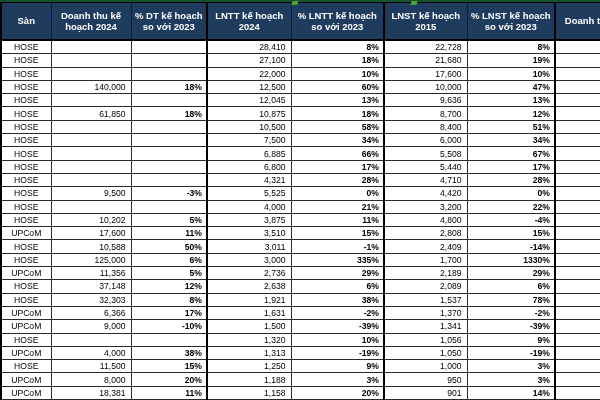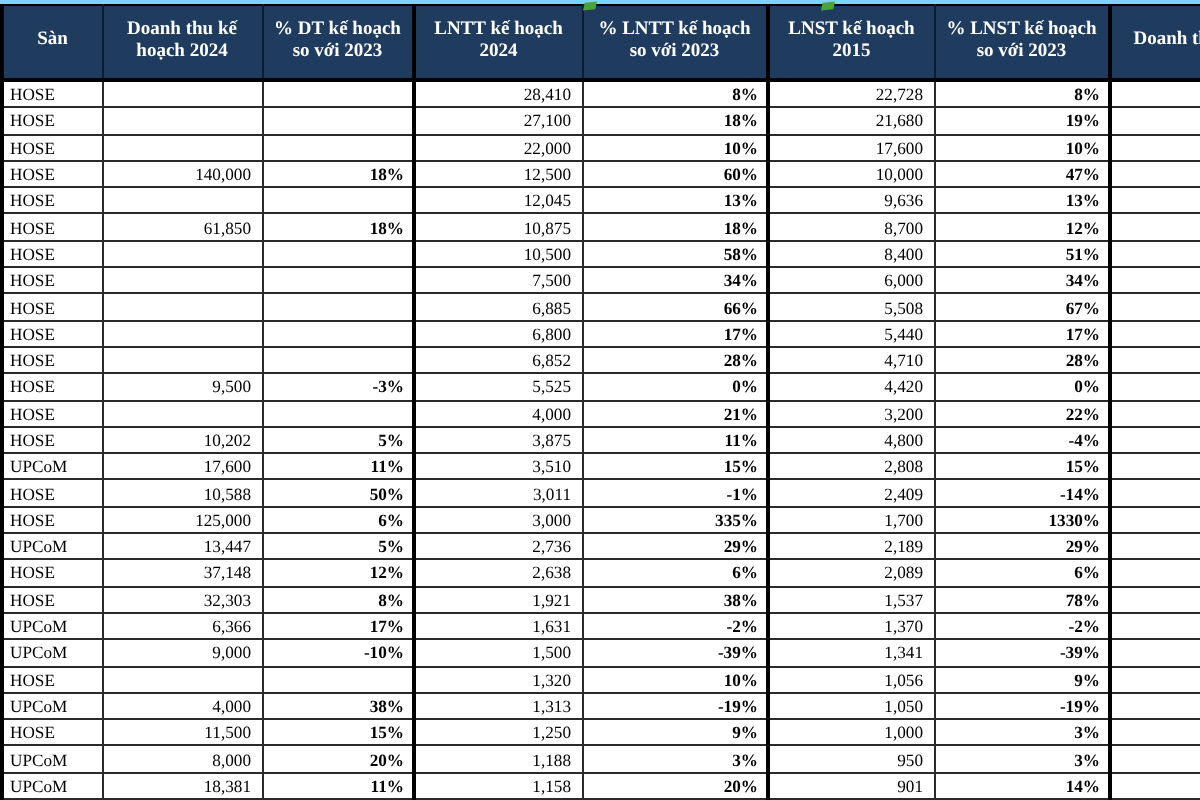--- a/index.html
+++ b/index.html
@@ -1,18 +1,18 @@
 <!DOCTYPE html>
 <html><head>
 <meta charset="utf-8">
 <style>
   html,body{margin:0;padding:0;background:#ffffff;}
   .stage{
     position:relative;width:600px;height:400px;overflow:hidden;
-    background:#7dd3fc;font-family:Liberation Serif, serif;
+    background:#14532d;font-family:Liberation Sans, sans-serif;
   }
   table.plan{
     position:absolute;top:2px;left:0;
     width:620px;table-layout:fixed;border-collapse:collapse;
   }
   table.plan th,table.plan td{
     margin:0;padding:0 3px;overflow:hidden;white-space:nowrap;
     border:1px solid #2a2a2a;
   }
   
@@ -21,21 +21,21 @@
     font-size:9.5px;line-height:1.2;text-align:center;vertical-align:middle;
     height:36px;white-space:normal;border-color:#0c1b30;
     border-top:1px solid #000;border-bottom:2px solid #000;
   }
   
   table.plan tbody td{
     height:12.3px;font-size:8.6px;line-height:12px;color:#000;
     background:#ffffff;vertical-align:middle;
   }
   
-  tbody td.c0{text-align:left;}
+  tbody td.c0{text-align:center;}
   tbody td.c1,tbody td.c3,tbody td.c5{text-align:right;padding-right:5px;}
   tbody td.c2,tbody td.c4,tbody td.c6{text-align:right;padding-right:4px;font-weight:bold;}
   tbody td.c7{background:#ffffff;}
   
   table.plan .c0{border-left:2px solid #000;}
   table.plan .c3,table.plan .c5,table.plan .c7{border-left:2px solid #000;}
   
   .green-mark{
     position:absolute;width:6px;height:4px;background:#4aa43a;
     transform:skewX(-18deg) rotate(-6deg);z-index:3;
@@ -171,21 +171,21 @@
           <td class="c3">6,800</td>
           <td class="c4">17%</td>
           <td class="c5">5,440</td>
           <td class="c6">17%</td>
           <td class="c7"></td>
         </tr>
         <tr>
           <td class="c0">HOSE</td>
           <td class="c1"></td>
           <td class="c2"></td>
-          <td class="c3">6,852</td>
+          <td class="c3">4,321</td>
           <td class="c4">28%</td>
           <td class="c5">4,710</td>
           <td class="c6">28%</td>
           <td class="c7"></td>
         </tr>
         <tr>
           <td class="c0">HOSE</td>
           <td class="c1">9,500</td>
           <td class="c2">-3%</td>
           <td class="c3">5,525</td>
@@ -239,21 +239,21 @@
           <td class="c1">125,000</td>
           <td class="c2">6%</td>
           <td class="c3">3,000</td>
           <td class="c4">335%</td>
           <td class="c5">1,700</td>
           <td class="c6">1330%</td>
           <td class="c7"></td>
         </tr>
         <tr>
           <td class="c0">UPCoM</td>
-          <td class="c1">13,447</td>
+          <td class="c1">11,356</td>
           <td class="c2">5%</td>
           <td class="c3">2,736</td>
           <td class="c4">29%</td>
           <td class="c5">2,189</td>
           <td class="c6">29%</td>
           <td class="c7"></td>
         </tr>
         <tr>
           <td class="c0">HOSE</td>
           <td class="c1">37,148</td>

